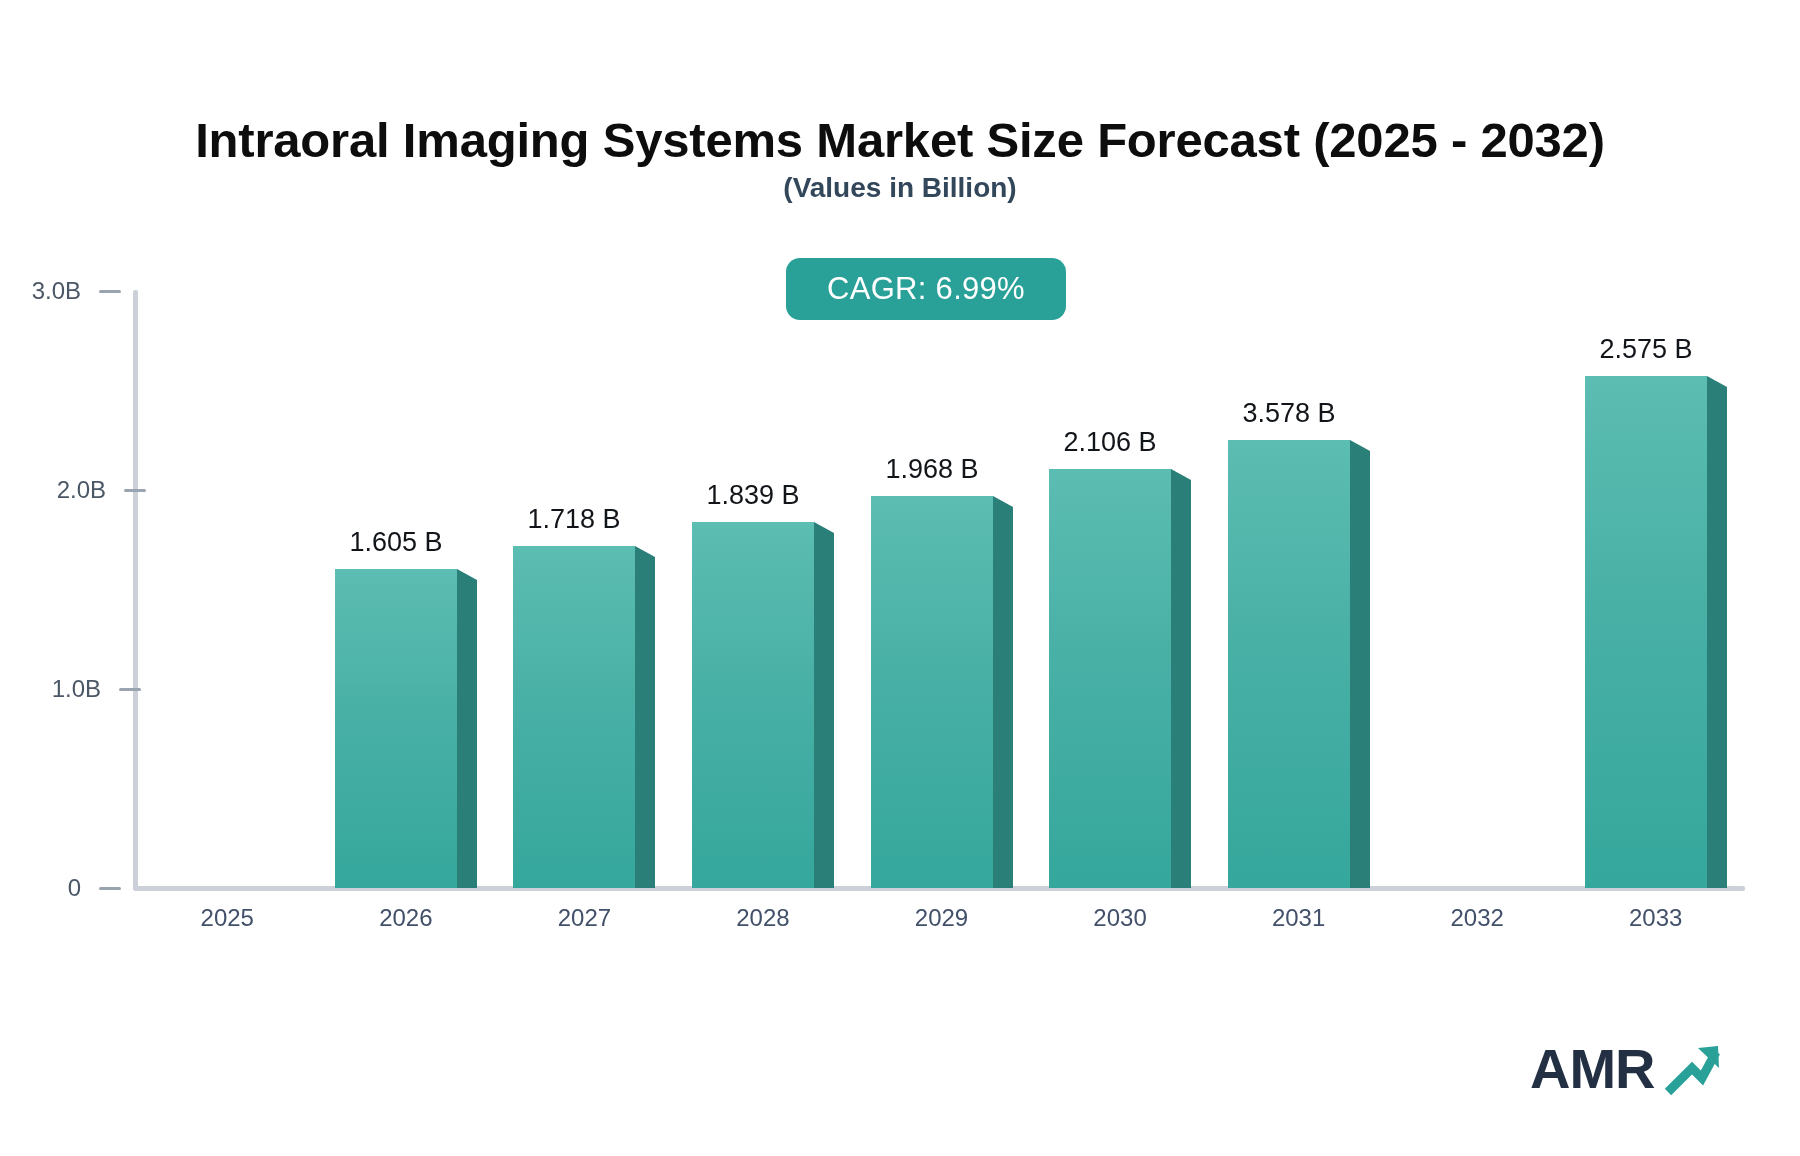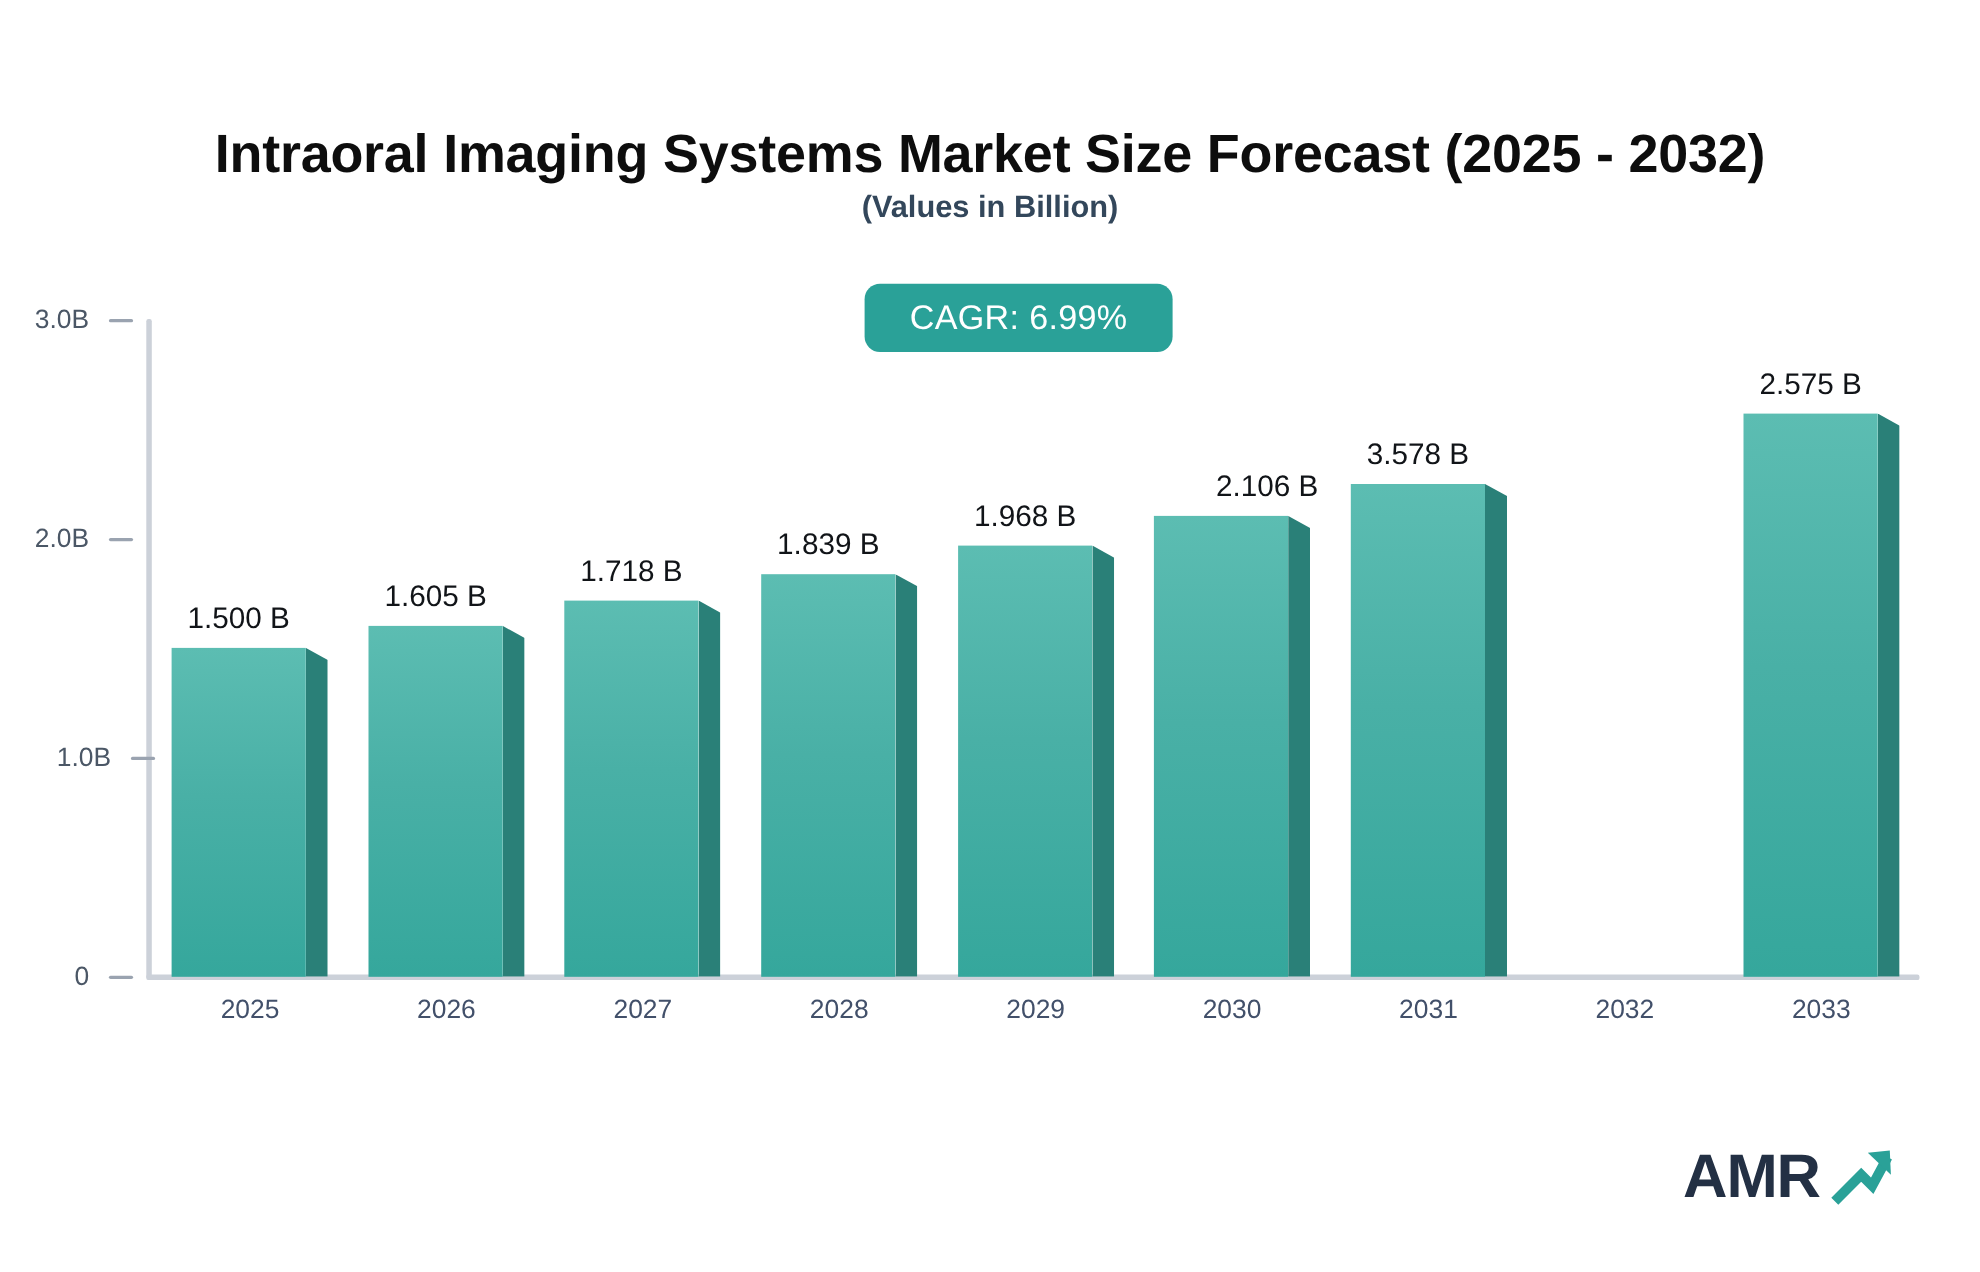--- a/index.html
+++ b/index.html
@@ -196,37 +196,32 @@
     <div class="x-axis-line"></div>
     <div id="ytick-container">
         <div class="ytick" style="left: 0px; top: 873px; width: 133px;">
           <span class="ylabel">0</span>
           <span class="ydash"></span>
         </div>
         <div class="ytick" style="left: 0px; top: 674px; width: 133px; margin-left: 20px;">
           <span class="ylabel">1.0B</span>
           <span class="ydash"></span>
         </div>
-        <div class="ytick" style="left: 0px; top: 475px; width: 133px;">
+        <div class="ytick" style="left: 0px; top: 475px; width: 133px; padding-left: 25px;">
           <span class="ylabel">2.0B</span>
           <span class="ydash"></span>
         </div>
         <div class="ytick" style="left: 0px; top: 276px; width: 133px;">
           <span class="ylabel">3.0B</span>
           <span class="ydash"></span>
         </div>
       </div>
   </div>
 
   <div class="bars-layer" id="bars-container">
-      <div class="bar-3d" style="left: 156px; top: 589px; width: 122px; height: 299px;">
-        <div class="bar-front" style="height: 299px;"></div>
-        <div class="bar-side" style="height: 299px;"></div>
-        <div class="bar-label" style="top: -42px;">1.500 B</div>
-      </div>
       <div class="x-label" style="left: 138px; width: 178.556px;">2025</div>
       <div class="bar-3d" style="left: 335px; top: 569px; width: 122px; height: 319px;">
         <div class="bar-front" style="height: 319px;"></div>
         <div class="bar-side" style="height: 319px;"></div>
         <div class="bar-label" style="top: -42px;">1.605 B</div>
       </div>
       <div class="x-label" style="left: 316.556px; width: 178.556px;">2026</div>
       <div class="bar-3d" style="left: 513px; top: 546px; width: 122px; height: 342px;">
         <div class="bar-front" style="height: 342px;"></div>
         <div class="bar-side" style="height: 342px;"></div>
@@ -241,21 +236,21 @@
       <div class="x-label" style="left: 673.667px; width: 178.556px;">2028</div>
       <div class="bar-3d" style="left: 871px; top: 496px; width: 122px; height: 392px;">
         <div class="bar-front" style="height: 392px;"></div>
         <div class="bar-side" style="height: 392px;"></div>
         <div class="bar-label" style="top: -42px;">1.968 B</div>
       </div>
       <div class="x-label" style="left: 852.222px; width: 178.556px;">2029</div>
       <div class="bar-3d" style="left: 1049px; top: 469px; width: 122px; height: 419px;">
         <div class="bar-front" style="height: 419px;"></div>
         <div class="bar-side" style="height: 419px;"></div>
-        <div class="bar-label" style="top: -42px; margin-left: 42px;">2.106 B</div>
+        <div class="bar-label" style="top: -42px;">2.106 B</div>
       </div>
       <div class="x-label" style="left: 1030.78px; width: 178.556px;">2030</div>
       <div class="bar-3d" style="left: 1228px; top: 440px; width: 122px; height: 448px;">
         <div class="bar-front" style="height: 448px;"></div>
         <div class="bar-side" style="height: 448px;"></div>
         <div class="bar-label" style="top: -42px;">3.578 B</div>
       </div>
       <div class="x-label" style="left: 1209.33px; width: 178.556px;">2031</div>
       <div class="x-label" style="left: 1387.89px; width: 178.556px;">2032</div>
       <div class="bar-3d" style="left: 1585px; top: 376px; width: 122px; height: 512px;">

